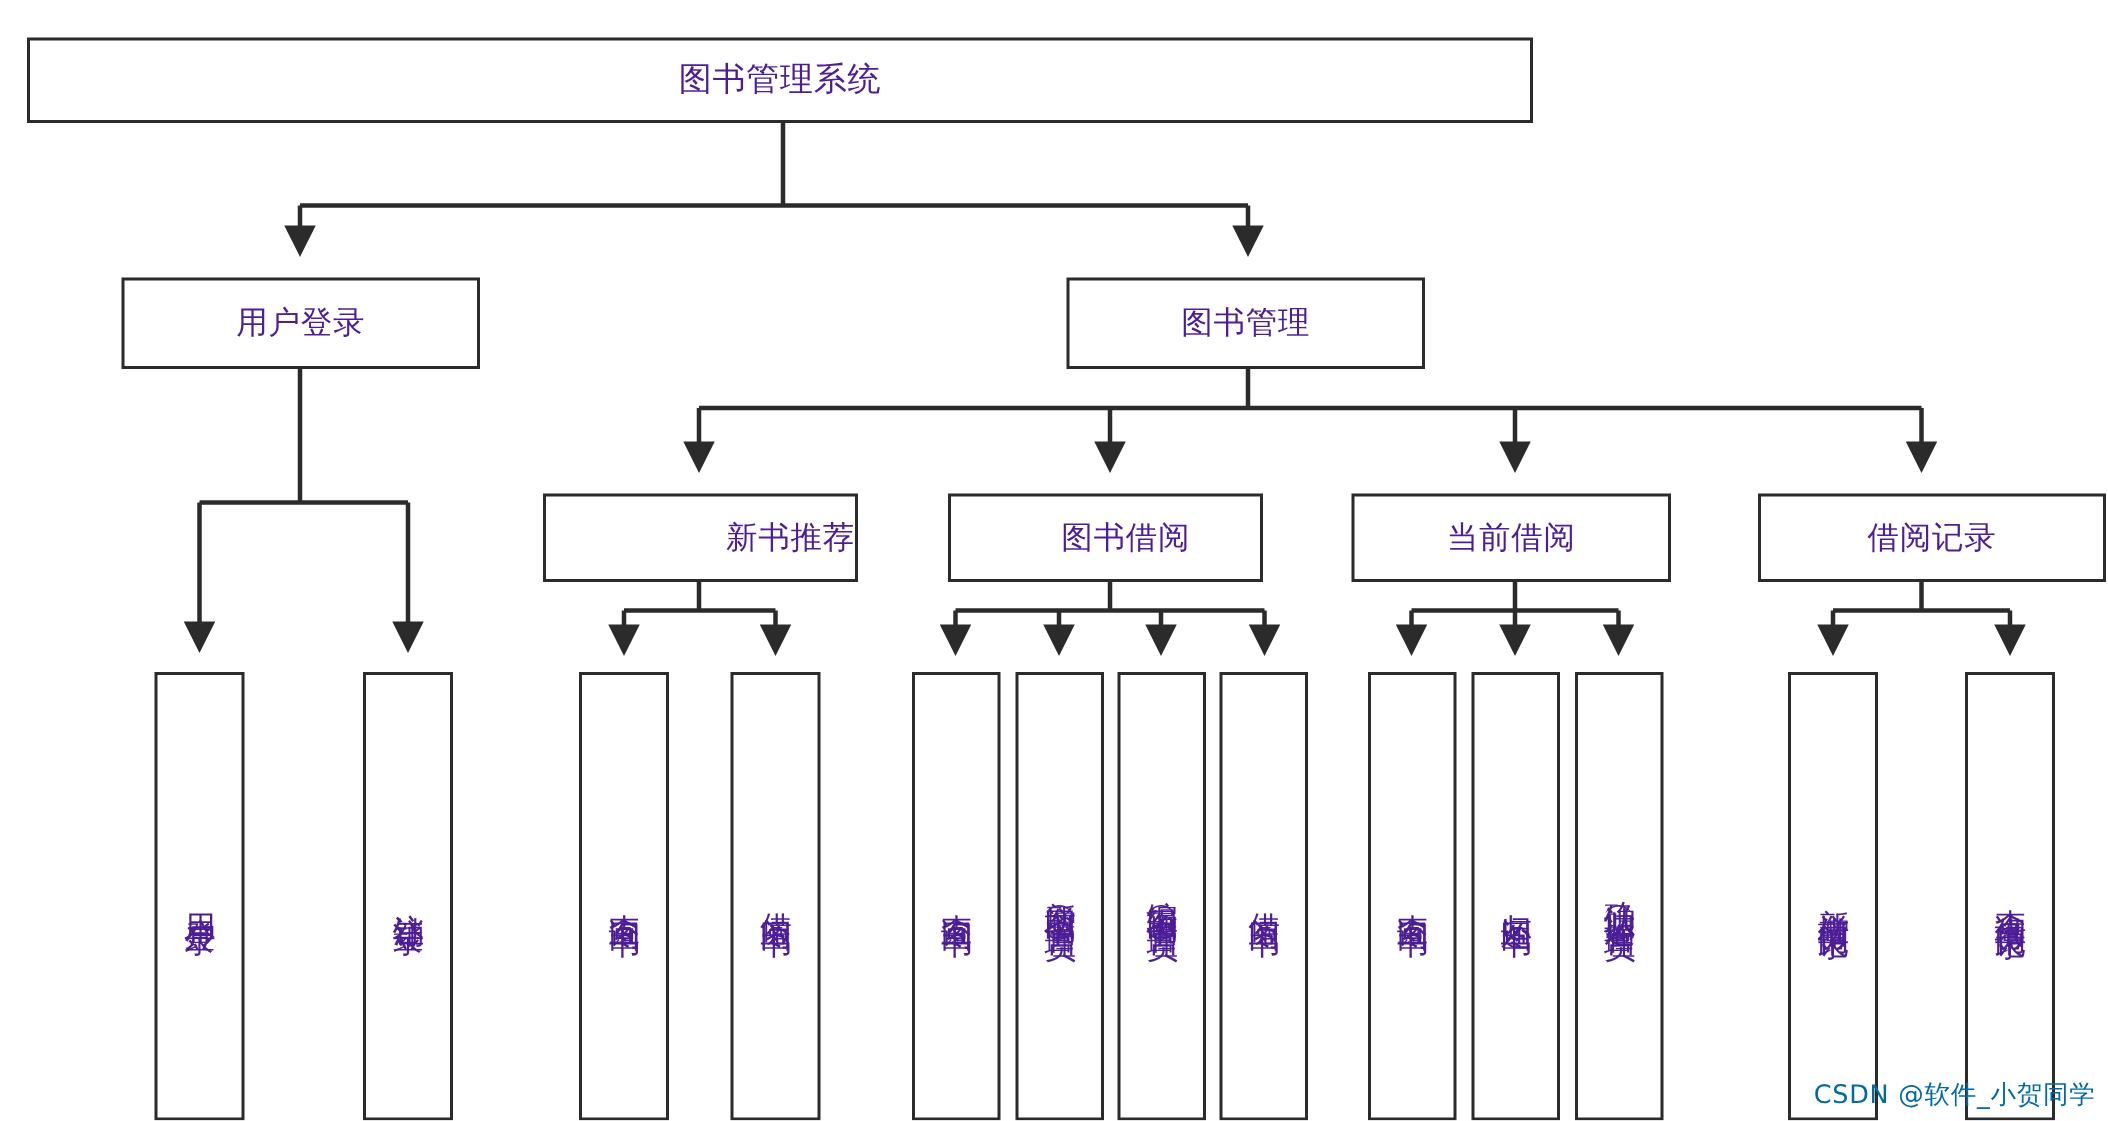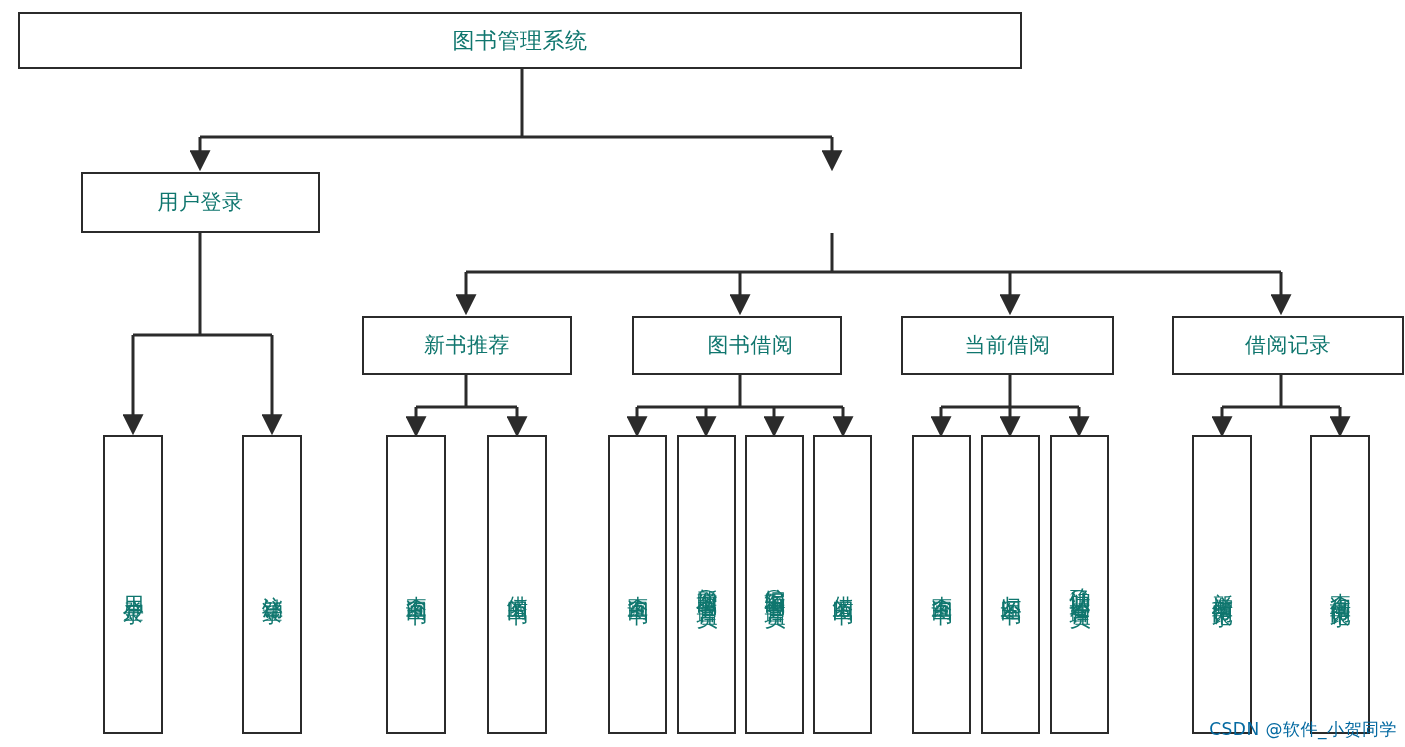--- a/index.html
+++ b/index.html
@@ -23,26 +23,27 @@
     top: 0;
     width: 1405px;
     height: 747px;
     pointer-events: none;
   }
   .node {
     position: absolute;
     box-sizing: border-box;
     border: 2px solid #2b2b2b;
     background: #ffffff;
-    color: #0f766e;
+    color: #4c1d95;
     display: flex;
     align-items: center;
     justify-content: center;
     text-align: center;
     line-height: 1.18;
+    margin-top: 13px;
   }
   .node.h {
     font-size: 21px;
     letter-spacing: 0.5px;
   }
   .node.root {
     font-size: 22px;
   }
   .node.v {
     writing-mode: vertical-rl;
@@ -123,22 +124,25 @@
     </g>
   </svg>
 
   <div class="node h root" style="left:18px; top:12px; width:1004px; height:57px;">
     <span>图书管理系统</span>
   </div>
 
   <div class="node h" style="left:81px; top:172px; width:239px; height:61px;">
     <span>用户登录</span>
   </div>
+  <div class="node h" style="left:711px; top:172px; width:239px; height:61px;">
+    <span>图书管理</span>
+  </div>
 
-  <div class="node h" style="left:362px; top:316px; width:210px; height:59px;">
+  <div class="node h" style="left:362px; top:316px; width:210px; height:59px;justify-content:flex-end;">
     <span>新书推荐</span>
   </div>
   <div class="node h" style="left:632px; top:316px; width:210px; height:59px;padding-left:27px;">
     <span>图书借阅</span>
   </div>
   <div class="node h" style="left:901px; top:316px; width:213px; height:59px;">
     <span>当前借阅</span>
   </div>
   <div class="node h" style="left:1172px; top:316px; width:232px; height:59px;">
     <span>借阅记录</span>

